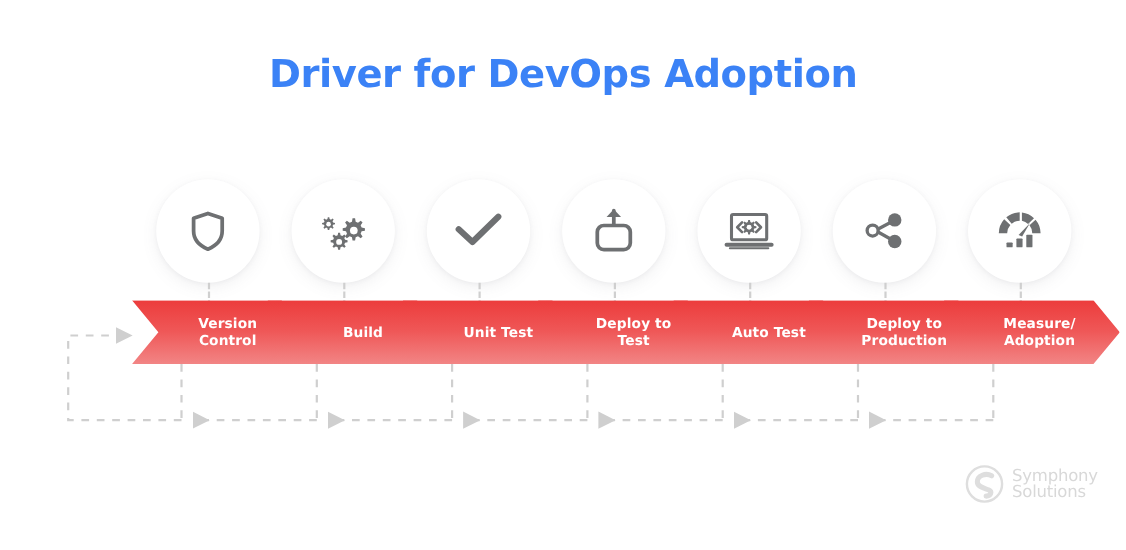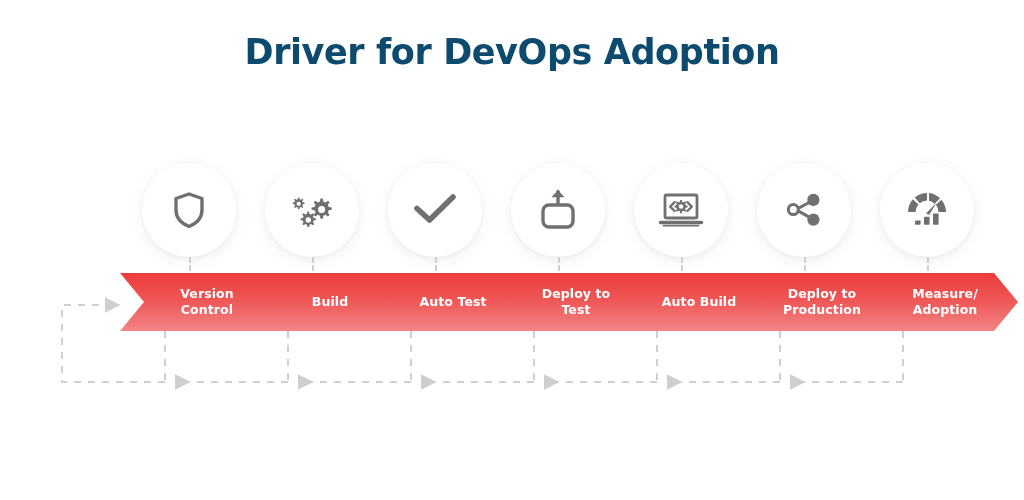--- a/index.html
+++ b/index.html
@@ -16,28 +16,28 @@
     width: 1024px;
     height: 500px;
     background: #ffffff;
     overflow: hidden;
   }
 
   
   #page-title {
     position: absolute;
     left: 0;
-    top: 32px;
+    top: 48px;
     width: 1024px;
     text-align: center;
     font-family: "DejaVu Sans", sans-serif;
     font-size: 35px;
     font-weight: bold;
     letter-spacing: -0.4px;
-    color: #0c4a6e;
+    color: #3b82f6;
     white-space: nowrap;
   }
 
   
   #stage-layer {
     position: absolute;
     left: 0;
     top: 0;
     width: 1024px;
     height: 500px;
@@ -210,21 +210,21 @@
     </div>
 
     <div class="stage">
       <div class="bubble" style="left:364px; top:163px;">
         <svg width="46" height="40" viewBox="0 0 46 40">
           <path d="M5 18.5 L17.5 30 L41 7" fill="none" stroke="#6e7072" stroke-width="5.6" stroke-linecap="round" stroke-linejoin="round"></path>
         </svg>
       </div>
       <div class="drop-link" style="left:411px; top:257px;"></div>
       <div class="chevron" style="left:342px; top:273px; width:160px;">
-        <span class="chevron-label">Auto Test</span>
+        <span class="chevron-label">Unit Test</span>
       </div>
     </div>
 
     <div class="stage">
       <div class="bubble" style="left:487px; top:163px;">
         <svg width="46" height="48" viewBox="0 0 46 48">
           <rect x="8" y="19" width="30" height="22" rx="6" ry="6" fill="none" stroke="#6e7072" stroke-width="3.4"></rect>
           <path d="M23 17.5 L23 5.5" fill="none" stroke="#6e7072" stroke-width="3.4" stroke-linecap="round"></path>
           <path d="M16.4 11.2 L23 4.2 L29.6 11.2 Z" fill="#6e7072"></path>
         </svg>
@@ -249,21 +249,21 @@
           <path d="M31.4 14.2 L35.8 18.6 L31.4 23.0" fill="none" stroke="#6e7072" stroke-width="2.4" stroke-linecap="round" stroke-linejoin="round"></path>
 
           <g fill="#6e7072">
             <path d="M24.2 11.9 l1.6 0 0.38 1.95 1.33 0.56 1.62 -1.13 1.13 1.13 -1.13 1.62 0.56 1.33 1.95 0.38 0 1.6 -1.95 0.38 -0.56 1.33 1.13 1.62 -1.13 1.13 -1.62 -1.13 -1.33 0.56 -0.38 1.95 -1.6 0 -0.38 -1.95 -1.33 -0.56 -1.62 1.13 -1.13 -1.13 1.13 -1.62 -0.56 -1.33 -1.95 -0.38 0 -1.6 1.95 -0.38 0.56 -1.33 -1.13 -1.62 1.13 -1.13 1.62 1.13 1.33 -0.56 Z"></path>
             <circle cx="25" cy="18.6" r="2.25" fill="#ffffff"></circle>
           </g>
         </svg>
       </div>
       <div class="drop-link" style="left:657px; top:257px;"></div>
       <div class="chevron" style="left:588px; top:273px; width:160px;">
-        <span class="chevron-label">Auto Build</span>
+        <span class="chevron-label">Auto Test</span>
       </div>
     </div>
 
     <div class="stage">
       <div class="bubble" style="left:733px; top:163px;">
         <svg width="46" height="44" viewBox="0 0 46 44">
           <path d="M14.8 21.6 L30.6 13.2" stroke="#6e7072" stroke-width="3.0" stroke-linecap="round"></path>
           <path d="M14.8 21.6 L30.6 30.4" stroke="#6e7072" stroke-width="3.0" stroke-linecap="round"></path>
           <circle cx="12.3" cy="21.6" r="5.0" fill="#ffffff" stroke="#6e7072" stroke-width="3.0"></circle>
           <circle cx="32.4" cy="11.9" r="6.1" fill="#6e7072"></circle>
@@ -297,14 +297,22 @@
       </div>
       <div class="drop-link" style="left:903px; top:257px;"></div>
       <div class="chevron" style="left:834px; top:273px; width:160px;">
         <span class="chevron-label">Measure/
 Adoption</span>
       </div>
     </div>
 
   </div>
 
+  <div id="brand-logo">
+    <svg class="mark" width="36" height="36" viewBox="0 0 36 36">
+      <circle cx="18" cy="18" r="16" fill="none" stroke="#dedede" stroke-width="2.2"></circle>
+      <path d="M24.5 10.5 C19 7.5 11.5 10.5 11.5 16 C11.5 21 18 21.5 22 23.5 C25 25 24 29 19.5 29" fill="none" stroke="#dedede" stroke-width="4.6" stroke-linecap="round"></path>
+    </svg>
+    <div class="wordmark">Symphony
+Solutions</div>
+  </div>
 
 </div>
 
 </body></html>

